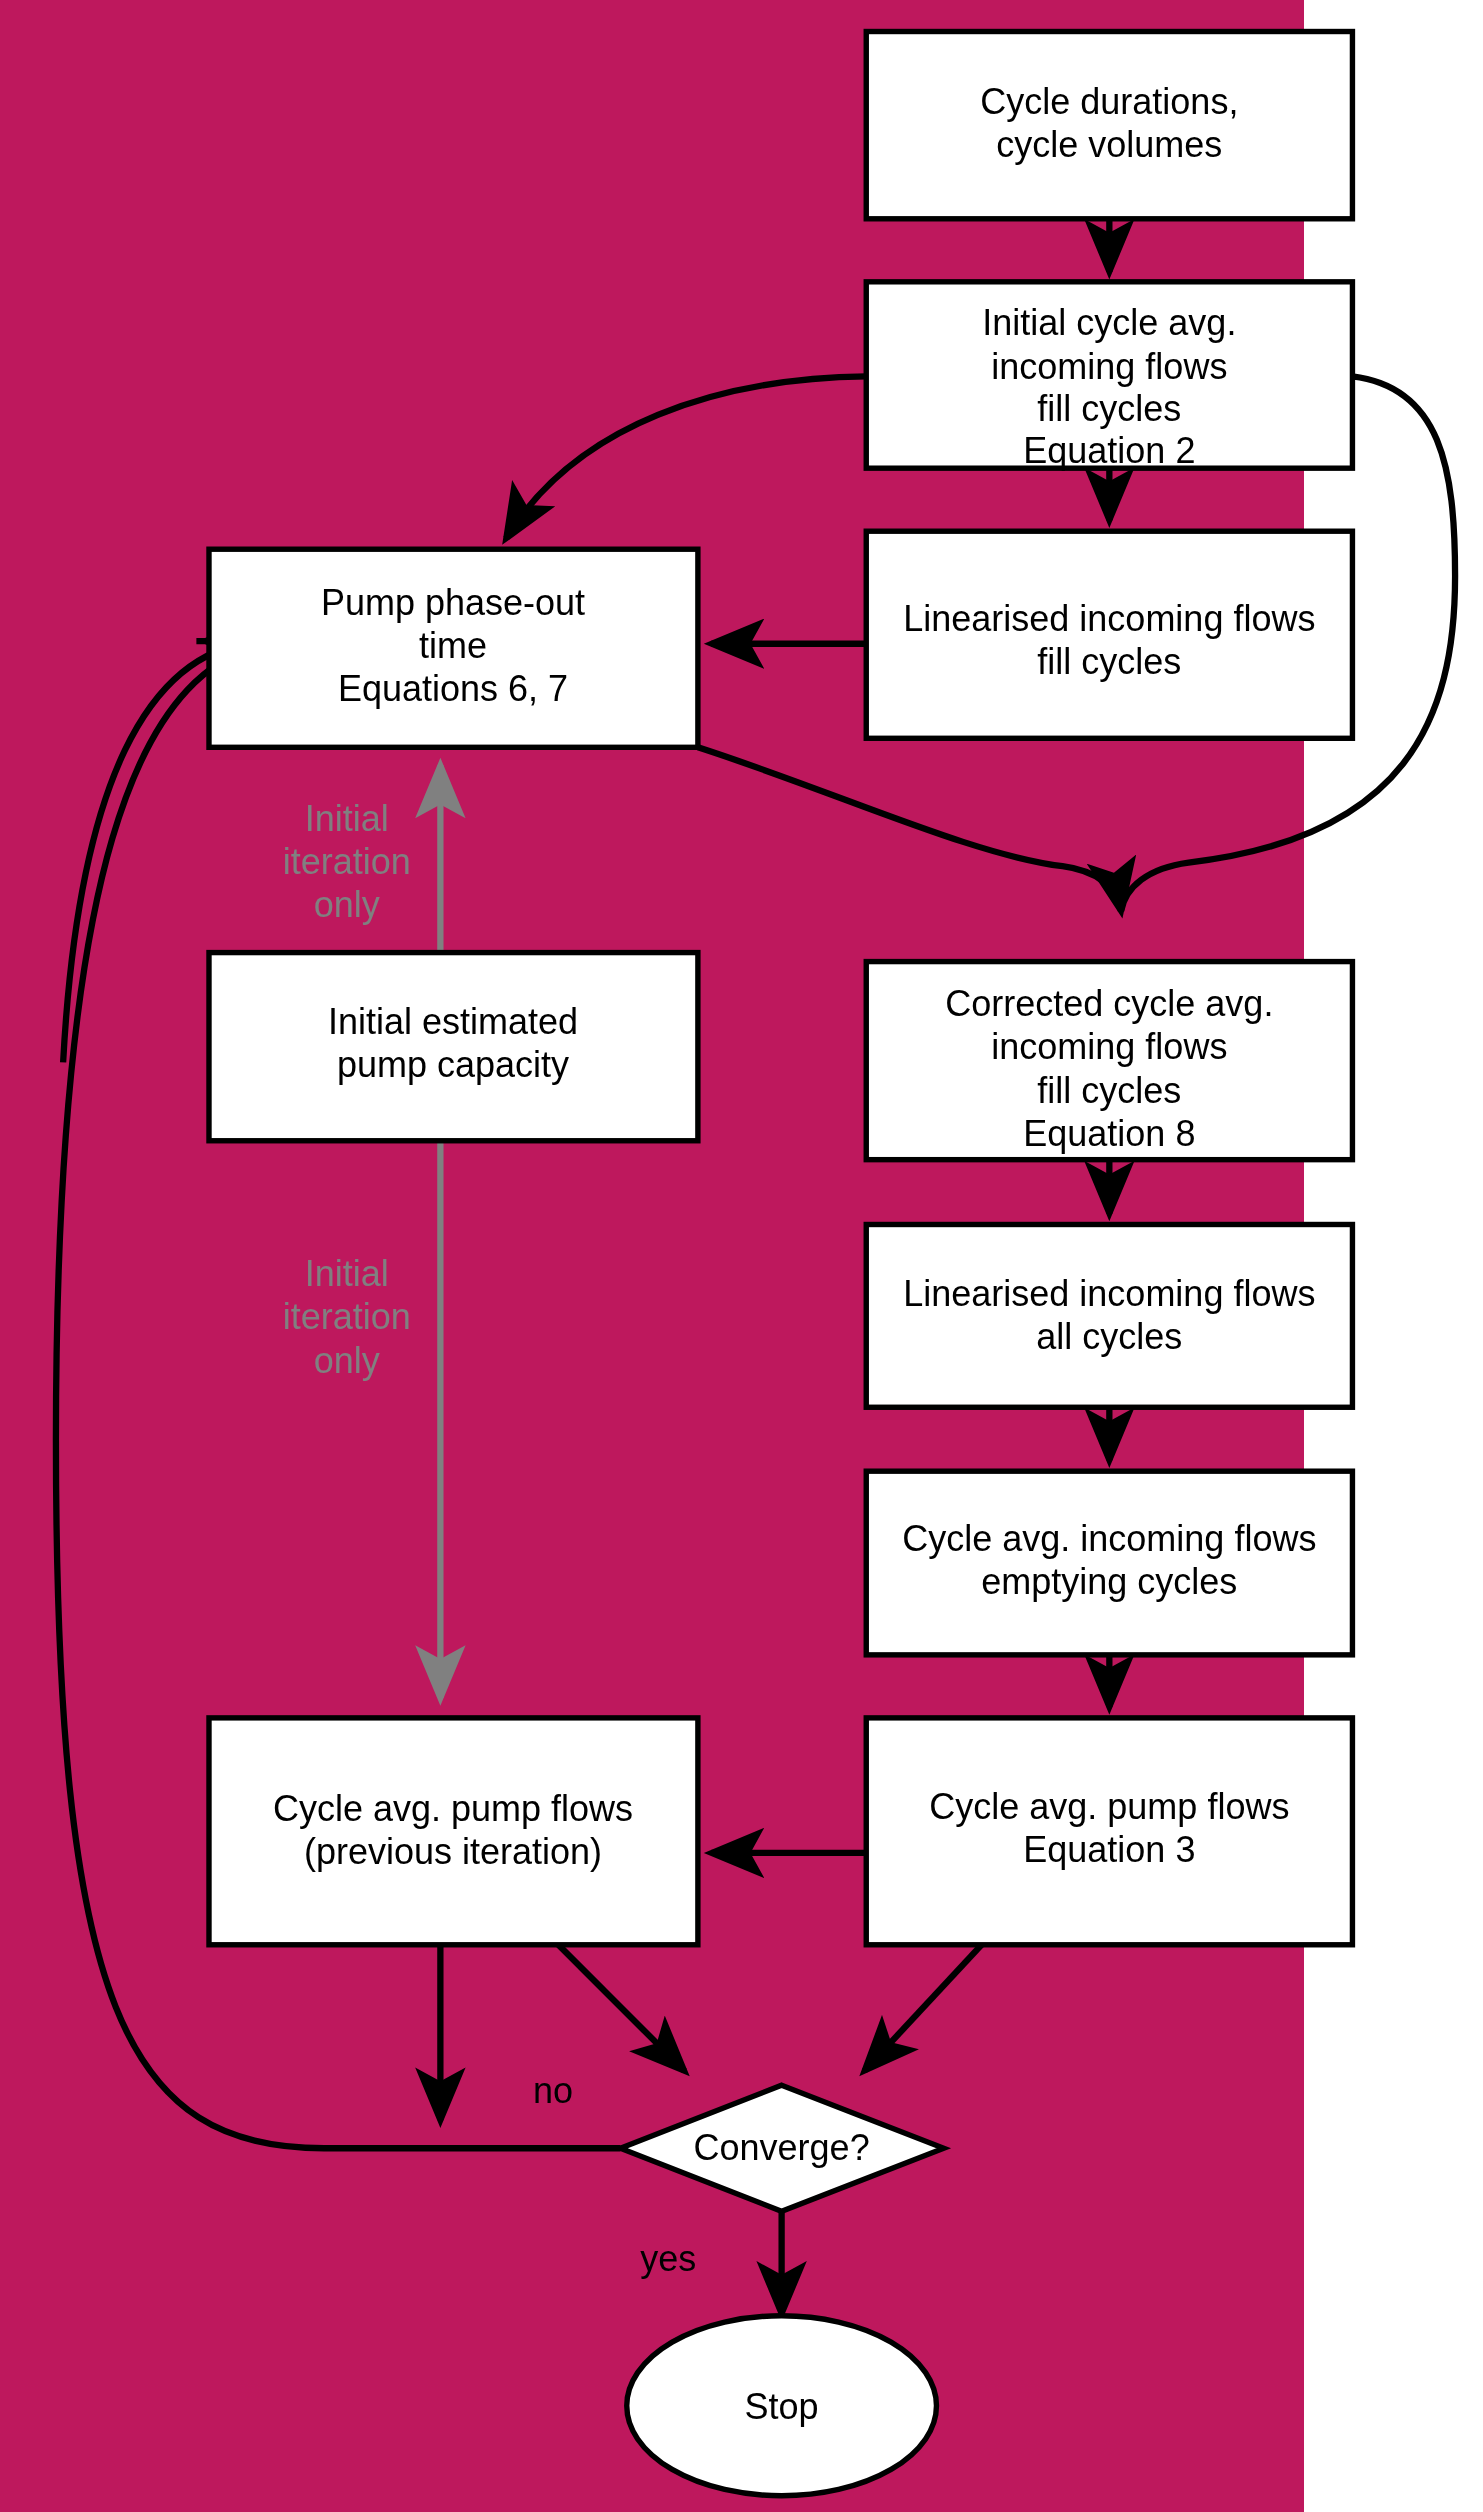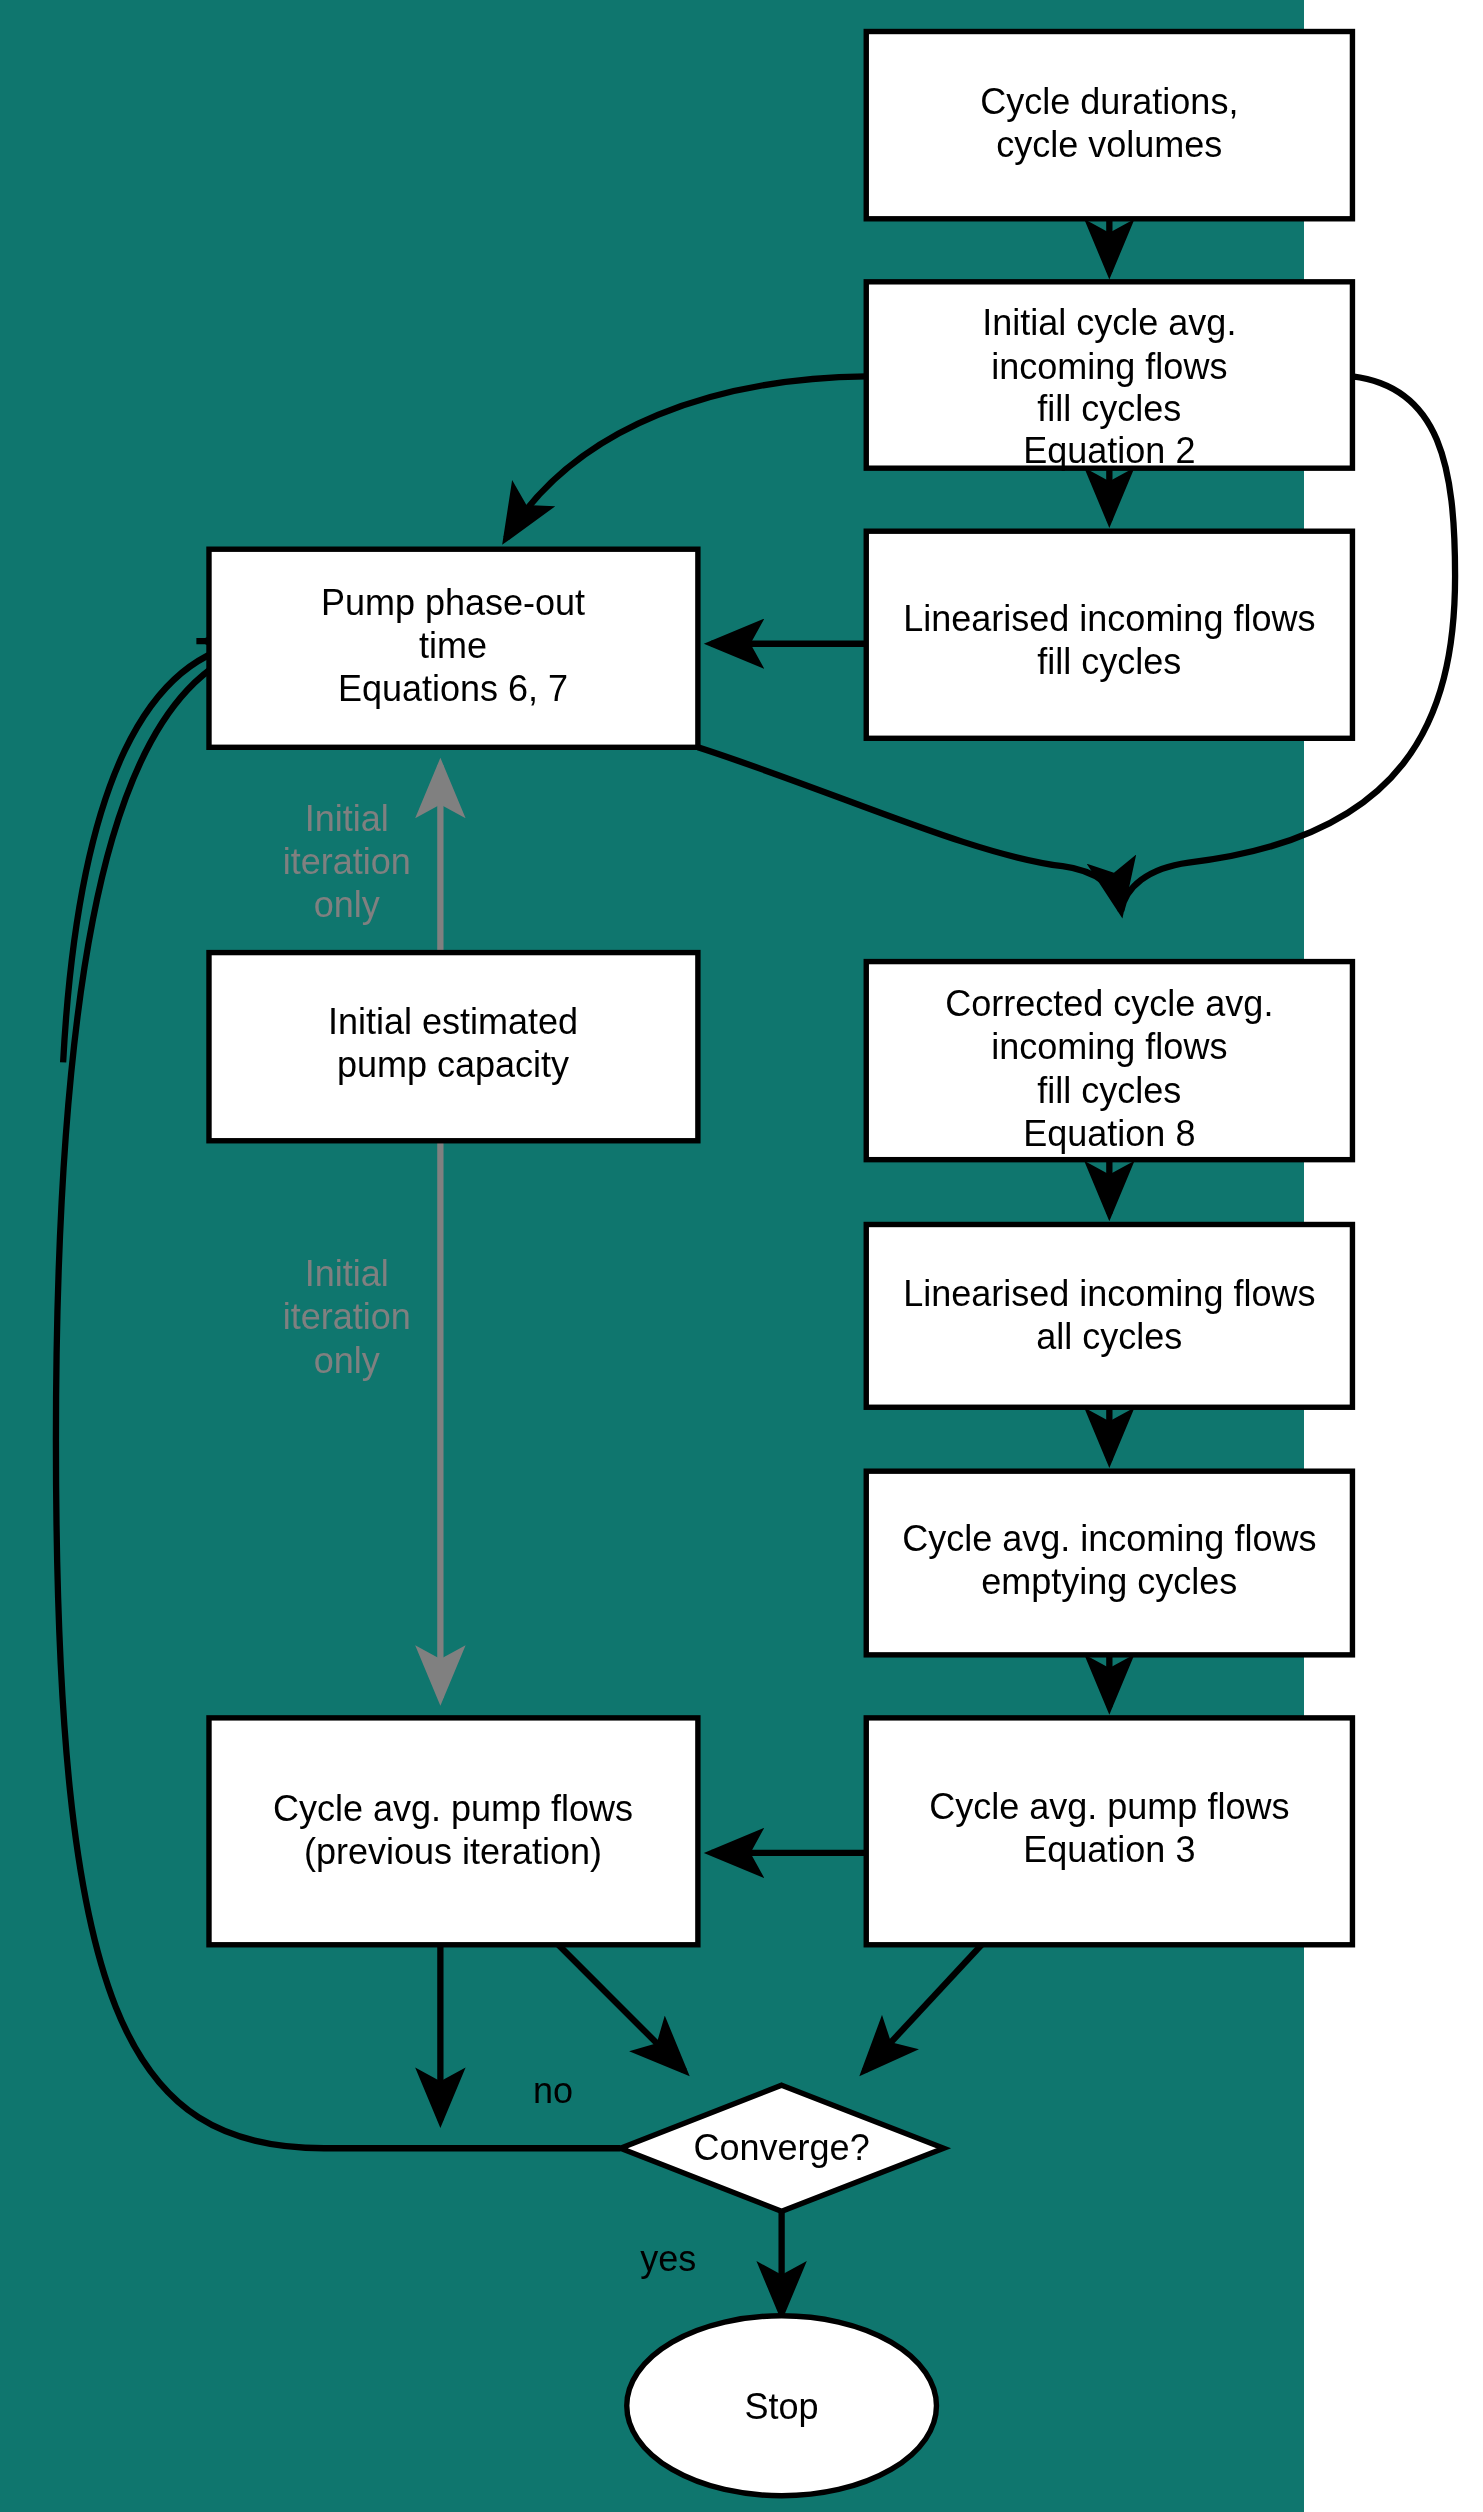--- a/index.html
+++ b/index.html
@@ -4,21 +4,21 @@
 <style>
   html, body {
     margin: 0;
     padding: 0;
     background: #ffffff;
   }
   #flowchart-root {
     position: relative;
     width: 1304px;
     height: 2512px;
-    background: #0f766e;
+    background: #be185d;
     font-family: "Liberation Sans", sans-serif;
   }
   svg.chart-svg {
     display: block;
     width: 1484px;
     height: 2512px;
   }
   .node-shape {
     fill: #ffffff;
     stroke: #000000;

